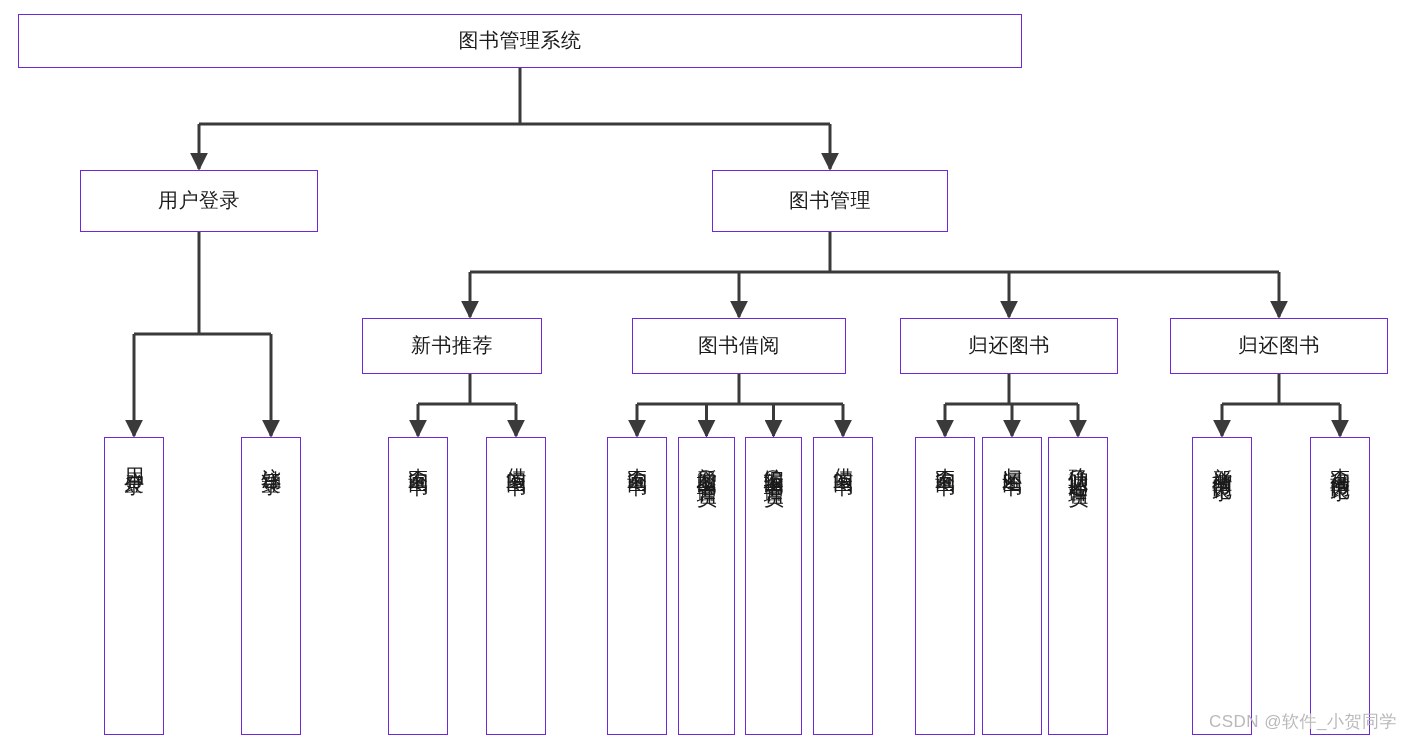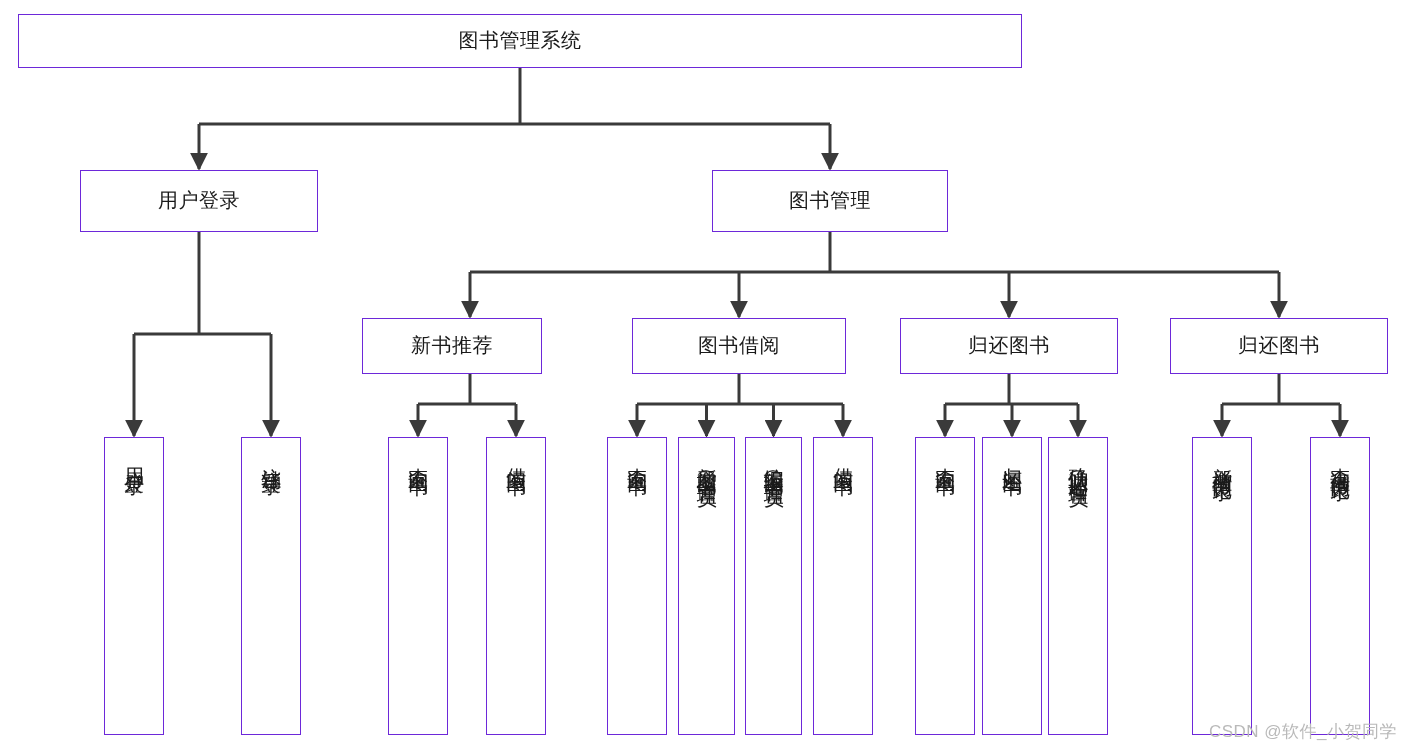--- a/index.html
+++ b/index.html
@@ -50,21 +50,21 @@
   .node.vertical .node-label {
     writing-mode: vertical-rl;
     text-orientation: upright;
     letter-spacing: 3px;
     font-size: 20px;
     white-space: nowrap;
   }
   .watermark {
     position: absolute;
     right: 8px;
-    bottom: 4px;
+    bottom: 14px;
     color: #b9b9b9;
     font-size: 17px;
     letter-spacing: 0.5px;
     z-index: 3;
     user-select: none;
   }
 </style>
 </head>
 <body>
 

